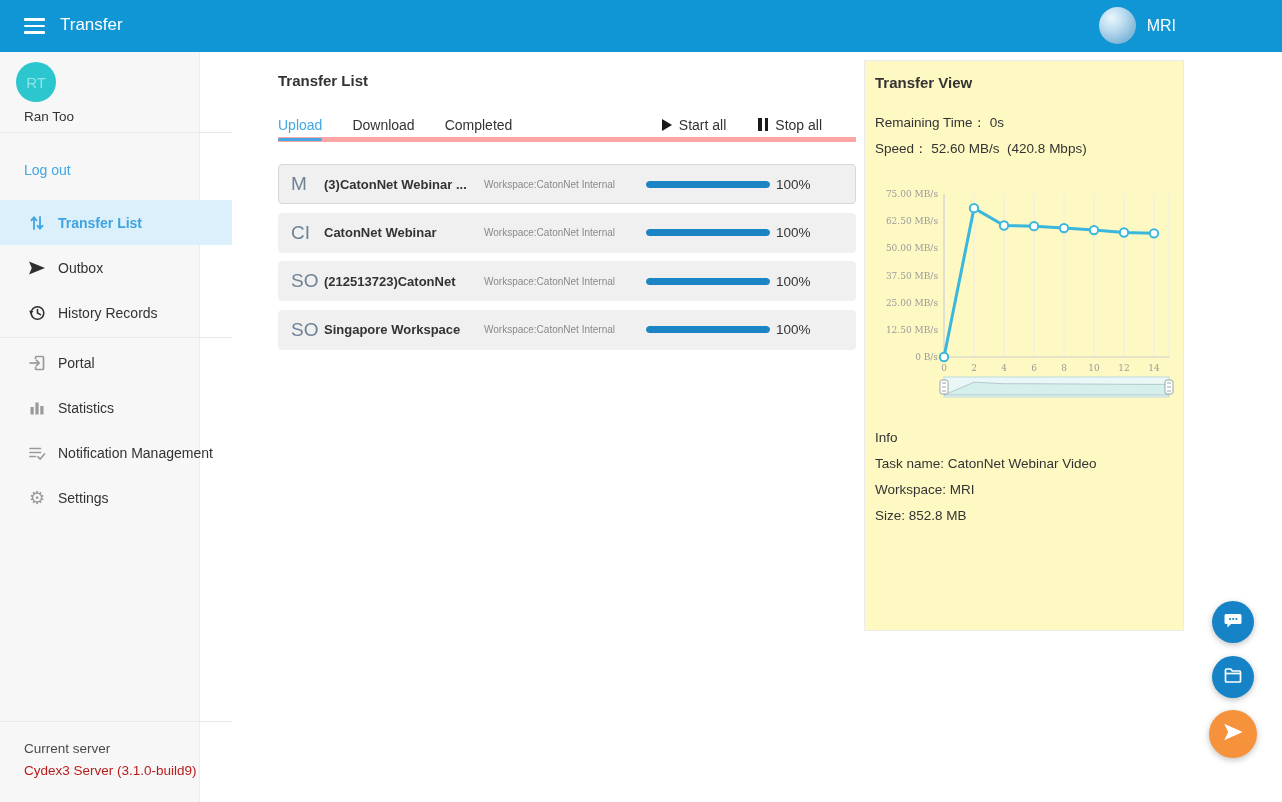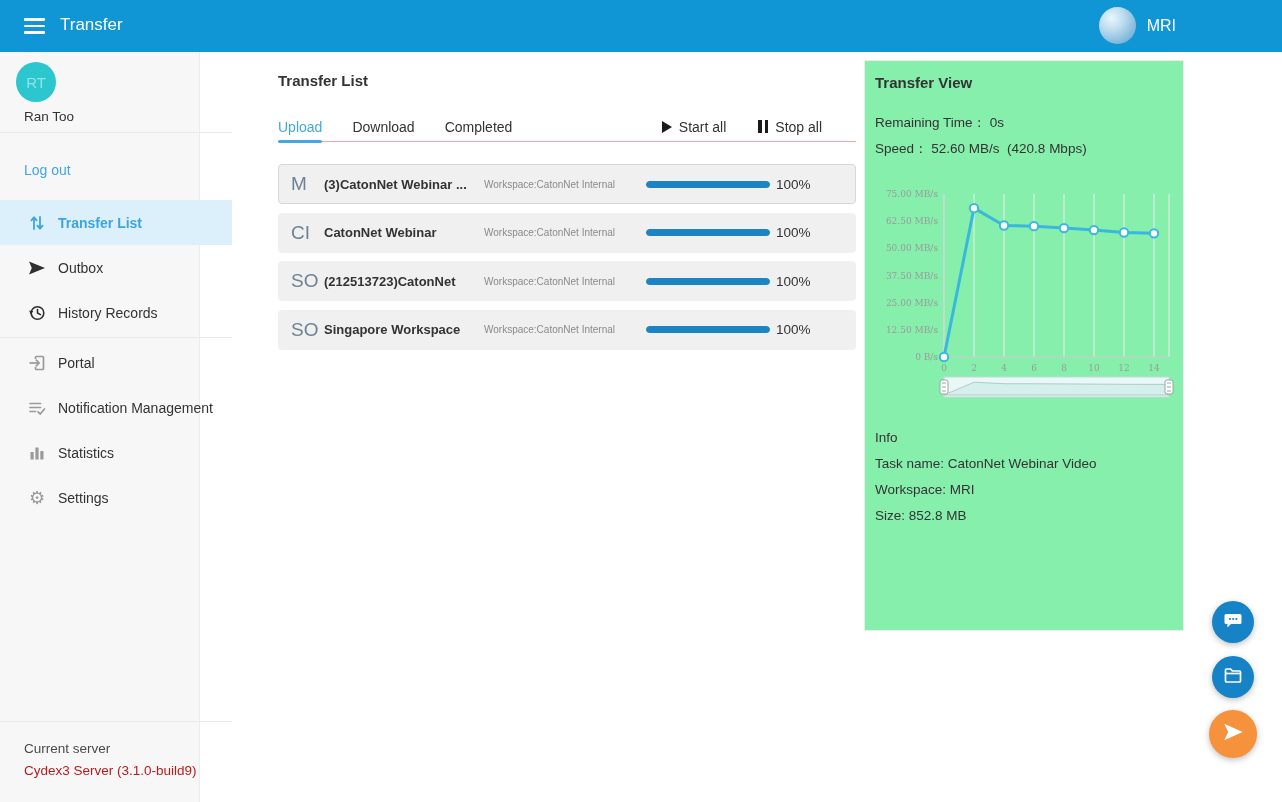--- a/index.html
+++ b/index.html
@@ -34,42 +34,42 @@
   .nav-item.dim .nav-icon { color:#9a9a9a; }
   .nav-divider { height:1px; background:#e9e9e9; margin:2px 0; }
   .glyph-icon { font-family:"DejaVu Sans",sans-serif; font-size:18px; line-height:1; }
   .d3 { bottom:80px; }
   .server-label { position:absolute; left:24px; bottom:46px; font-size:13.5px; color:#4a4a4a; }
   .server-value { position:absolute; left:24px; bottom:24px; font-size:13.5px; color:#b91c1c; }
 
   
   .main { position:absolute; left:233px; top:52px; right:0; bottom:0; background:#fff; }
   .main-title { position:absolute; left:45px; top:20px; font-size:15px; font-weight:bold; color:#333; }
-  .tabbar { position:absolute; left:45px; top:60px; width:578px; height:30px; border-bottom:1px solid #fca5a5; display:flex; align-items:center; }
+  .tabbar { position:absolute; left:45px; top:60px; width:578px; height:30px; border-bottom:5px solid #fca5a5; display:flex; align-items:center; }
   .tab { position:relative; height:30px; display:flex; align-items:center; margin-right:30px; font-size:14px; color:#333; cursor:pointer; }
   .tab.active { color:#42a7e2; }
   .tab.active:after { content:""; position:absolute; left:0; right:0; bottom:-1px; height:3px; background:#42a7e2; border-radius:2px; }
   .tab-actions { margin-left:auto; margin-right:34px; display:flex; align-items:center; gap:32px;text-align:center; }
   .action-btn { display:flex; align-items:center; gap:7px; font-size:14px; color:#333; cursor:pointer; }
   .play-icon { width:0; height:0; border-left:10px solid #1a1a1a; border-top:6px solid transparent; border-bottom:6px solid transparent; }
   .pause-icon { display:flex; gap:3px; }
   .pause-icon i { display:block; width:3.5px; height:13px; background:#1a1a1a; }
 
   .rows { position:absolute; left:45px; top:112px; width:578px; }
   .row { display:flex; align-items:center; height:40px; background:#f0f0f0; border-radius:4px; margin-bottom:8.5px; border:1px solid #f0f0f0; cursor:pointer; }
   .row.selected { border-color:#d7d7d7; }
   .row-avatar { width:33px; margin-left:12px; font-size:19px; color:#6e8295; }
   .row-title { width:160px; font-size:13px; font-weight:bold; color:#333; white-space:nowrap; overflow:hidden; }
   .row-ws { width:162px; font-size:10px; color:#8a8a8a; }
   .row-progress { width:124px; height:7px; border-radius:4px; background:#e2e2e2; overflow:hidden; }
   .row-progress i { display:block; height:100%; background:#1b84c4; border-radius:4px; }
   .row-pct { margin-left:6px; font-size:13.5px; color:#333; }
 
   
-  .panel { position:absolute; left:864px; top:60px; width:320px; height:571px; border:1px solid #ececec; background:#86efac; }
+  .panel { position:absolute; left:864px; top:60px; width:320px; height:571px; border:1px solid #ececec; background:#fef9c3; }
   .tv-title { position:absolute; left:10px; top:13px; font-size:15px; font-weight:bold; color:#333; }
   .tv-line { position:absolute; left:10px; font-size:13.5px; color:#333; white-space:pre-wrap; }
   .tv-remaining { top:53px; }
   .tv-speed { top:79px; }
   #speed-chart { position:absolute; left:9px; top:126px; width:310px; height:218px; }
   #speed-chart text.tick { font-family:"DejaVu Serif",serif; font-size:9px; fill:#9b9b9b; }
   .info { position:absolute; left:10px; top:364px; font-size:13.5px; color:#333; }
   .info div { height:26px; line-height:26px; }
 
   
@@ -142,39 +142,39 @@
               <path d="M8.5 6 V4.5 a1 1 0 0 1 1 -1 h6 a1 1 0 0 1 1 1 v11 a1 1 0 0 1 -1 1 h-6 a1 1 0 0 1 -1 -1 V14" fill="none" stroke="currentColor" stroke-width="1.7"></path>
               <path d="M2.5 10 H12" stroke="currentColor" stroke-width="1.7" fill="none"></path>
               <path d="M9.3 7.2 L12.2 10 L9.3 12.8" fill="none" stroke="currentColor" stroke-width="1.7" stroke-linecap="round" stroke-linejoin="round"></path>
             </svg>
         </span>
         <span class="nav-label">Portal</span>
       </div>
       <div class="nav-item dim">
         <span class="nav-icon">
           <svg width="20" height="20" viewBox="0 0 20 20">
+              <rect x="3.5" y="9" width="3.2" height="7.5" fill="currentColor"></rect>
+              <rect x="8.4" y="4.5" width="3.2" height="12" fill="currentColor"></rect>
+              <rect x="13.3" y="8" width="3.2" height="8.5" fill="currentColor"></rect>
+            </svg>
+        </span>
+        <span class="nav-label">Statistics</span>
+      </div>
+      <div class="nav-item dim">
+        <span class="nav-icon">
+          <svg width="20" height="20" viewBox="0 0 20 20">
               <g stroke="currentColor" stroke-width="1.7" fill="none" stroke-linecap="round">
                 <path d="M3 5.5 H13.5"></path>
                 <path d="M3 9.5 H13.5"></path>
                 <path d="M3 13.5 H8.5"></path>
                 <path d="M11 13.8 L13.2 16 L17.5 11"></path>
               </g>
             </svg>
         </span>
         <span class="nav-label">Notification Management</span>
-      </div>
-      <div class="nav-item dim">
-        <span class="nav-icon">
-          <svg width="20" height="20" viewBox="0 0 20 20">
-              <rect x="3.5" y="9" width="3.2" height="7.5" fill="currentColor"></rect>
-              <rect x="8.4" y="4.5" width="3.2" height="12" fill="currentColor"></rect>
-              <rect x="13.3" y="8" width="3.2" height="8.5" fill="currentColor"></rect>
-            </svg>
-        </span>
-        <span class="nav-label">Statistics</span>
       </div>
       <div class="nav-item dim">
         <span class="nav-icon glyph-icon">⚙</span>
         <span class="nav-label">Settings</span>
       </div>
     </div>
 
     <div class="sb-divider d3" style="top:auto;"></div>
     <div class="server-label">Current server</div>
     <div class="server-value">Cydex3 Server (3.1.0-build9)</div>

